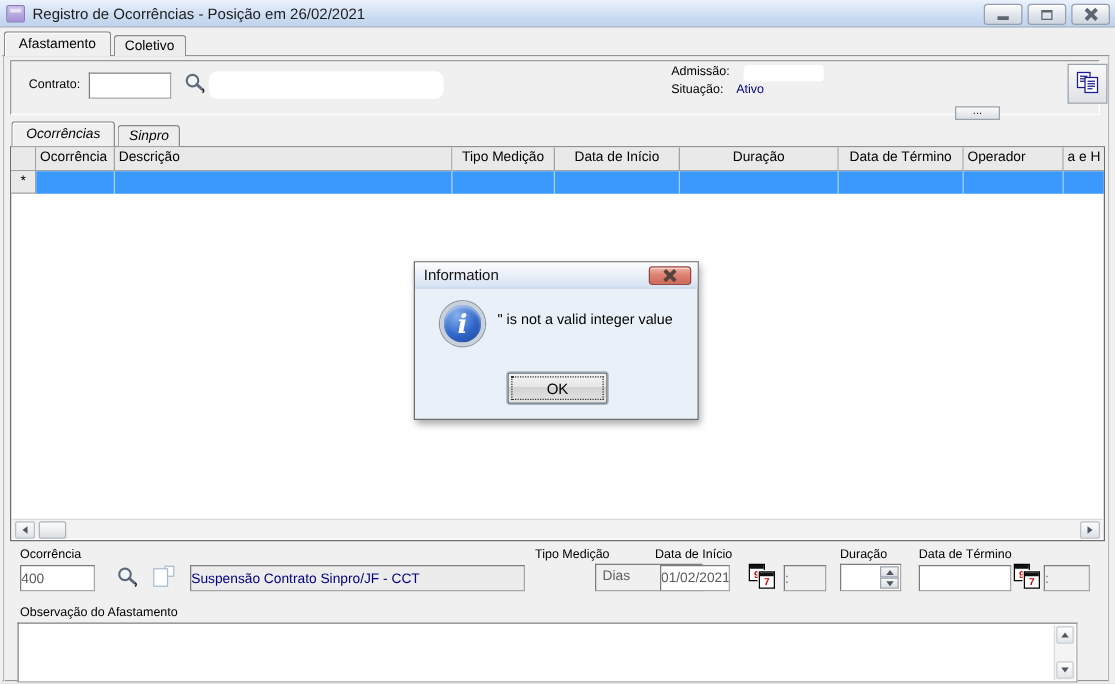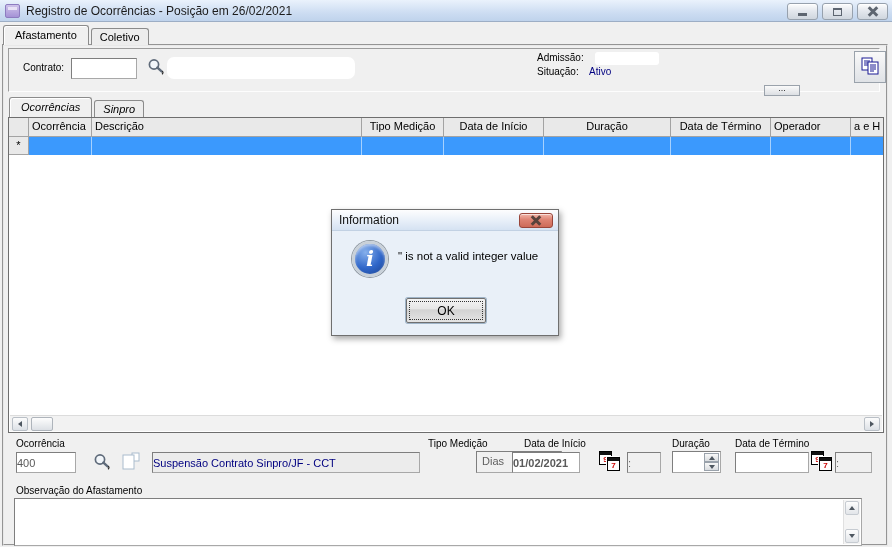--- a/index.html
+++ b/index.html
@@ -247,21 +247,21 @@
 
   <span class="lbl form-lbl" style="left:428px;">Tipo Medição</span>
   <div class="combo sunken">
     <span>Dias</span>
     <span class="combo-btn">
         <span class="tri tri-down"></span>
       </span>
   </div>
 
   <span class="lbl form-lbl" style="left:524px;">Data de Início</span>
-  <input class="field sunken gray-text" style="left: 512px; top: 452px; width: 68px; font-weight: bold;" type="text" value="01/02/2021">
+  <input class="field sunken gray-text" style="left: 528px; top: 452px; width: 56px;" type="text" value="01/02/2021">
   <span class="cal-icon" style="left:599px;top:451px;">
     <span class="cal back">9</span>
     <span class="cal front">7</span>
   </span>
   <div class="field sunken dis-field" style="left:627px;top:452px;width:34px;">:</div>
 
   <span class="lbl form-lbl" style="left:672px;">Duração</span>
   <div class="spin sunken">
     <span></span>
     <span class="spin-btns">

